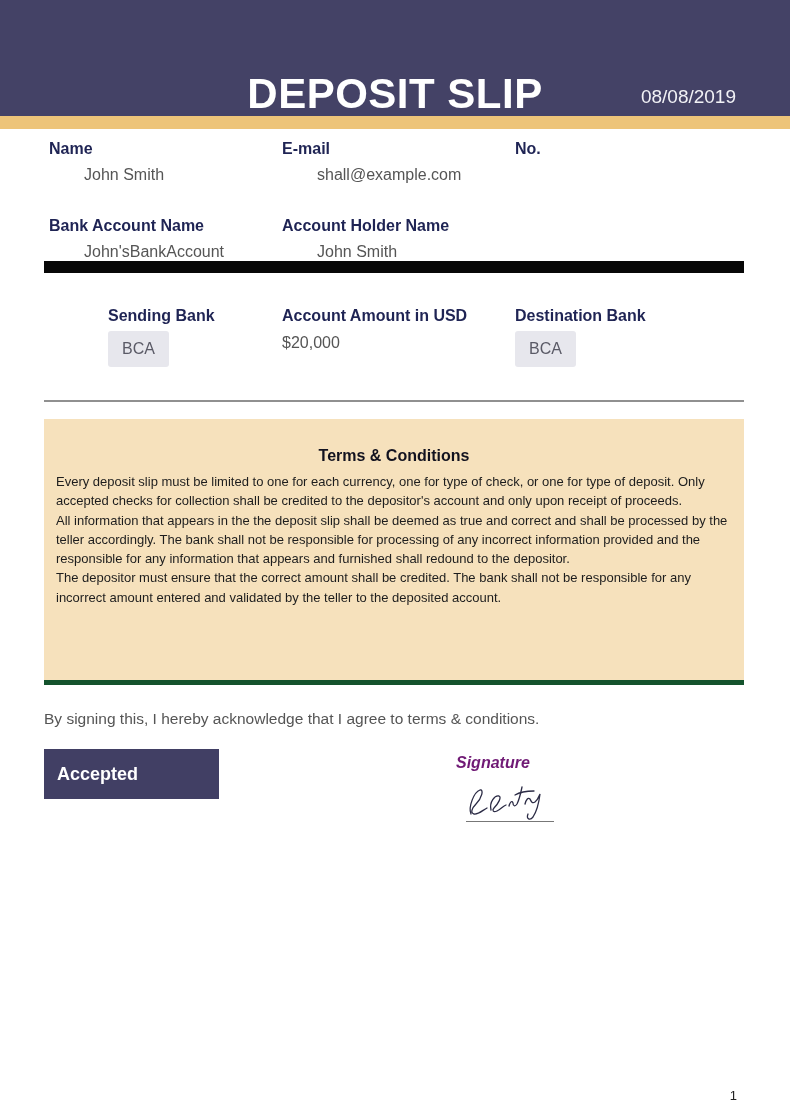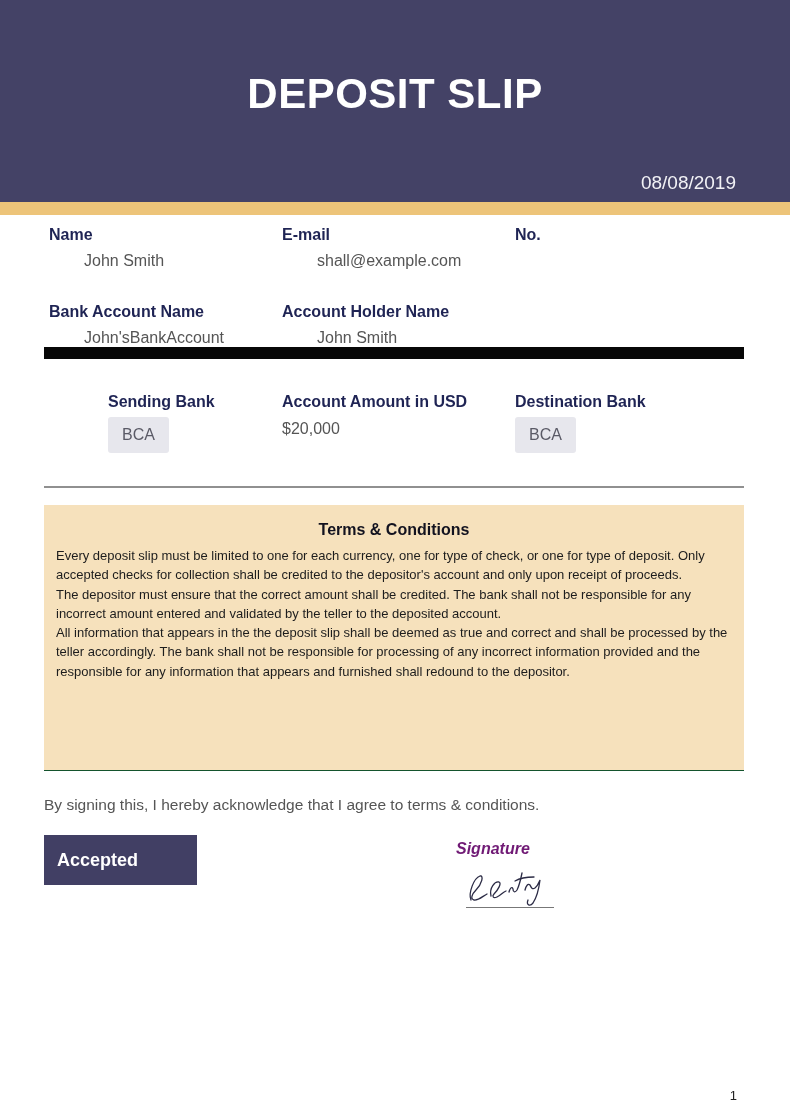--- a/index.html
+++ b/index.html
@@ -6,21 +6,21 @@
   html,body { background:#ffffff; }
   body {
     width:790px; height:1118px;
     font-family:"Liberation Sans", sans-serif;
     position:relative; overflow:hidden;
   }
   .page { width:790px; height:1118px; position:relative; background:#fff; }
 
   
   .doc-header {
-    background:#444266; height:202px; width:100%;
+    background:#444266; height:116px; width:100%;
     position:relative;
   }
   .doc-title {
     color:#ffffff; font-size:42px; font-weight:700; letter-spacing:0.5px;
     text-align:center; padding-top:70px;
   }
   .doc-date {
     position:absolute; right:54px; bottom:8px;
     color:#f2f2f6; font-size:19px;
   }
@@ -57,35 +57,35 @@
     background:#e7e7ed; color:#5a5a66;
     font-size:16px; padding:9px 14px; border-radius:3px;
   }
   .amount { font-size:16px; color:#555555; margin-top:9px; }
 
   .divider { margin-top:33px; height:2px; background:#909090; }
 
   
   .terms-box {
     margin-top:17px; background:#f6e1bc; height:266px;
-    padding:16px 12px; border-bottom:1px solid #14532d;
+    padding:28px 12px; border-bottom:5px solid #14532d;
   }
   .terms-title {
     text-align:center; font-size:16px; font-weight:700; color:#12121f;
     margin-bottom:7px;
   }
   .terms-box p { font-size:13px; line-height:19.3px; color:#1d1d1d; }
 
   .ack-text { margin-top:25px; font-size:15.5px; color:#555555; }
 
   
   .footer-row { position:relative; margin-top:21px; height:130px; }
   .accepted-btn {
     position:absolute; left:0; top:0;
-    width:153px; height:50px;
+    width:175px; height:50px;
     background:#413f64; color:#ffffff;
     font-family:"Liberation Sans", sans-serif;
     font-size:18px; font-weight:700;
     text-align:left; padding-left:13px;
     border:none; cursor:pointer;
   }
   .sig-block { position:absolute; left:412px; top:5px; }
   .sig-label { font-size:16px; font-weight:700; color:#701a75;font-style:italic; }
   .sig-image { margin:9px 0 0 8px; display:block; }
   .sig-line { width:88px; border-bottom:1px solid #777777; margin-left:10px; margin-top:-2px; }
@@ -150,22 +150,22 @@
           <span class="chip">BCA</span>
         </div>
       </div>
     </section>
 
     <div class="divider"></div>
 
     <section class="terms-box">
       <h3 class="terms-title">Terms &amp; Conditions</h3>
       <p>Every deposit slip must be limited to one for each currency, one for type of check, or one for type of deposit. Only accepted checks for collection shall be credited to the depositor's account and only upon receipt of proceeds.</p>
+      <p>All information that appears in the the deposit slip shall be deemed as true and correct and shall be processed by the teller accordingly. The bank shall not be responsible for processing of any incorrect information provided and the responsible for any information that appears and furnished shall redound to the depositor.</p>
       <p>The depositor must ensure that the correct amount shall be credited. The bank shall not be responsible for any incorrect amount entered and validated by the teller to the deposited account.</p>
-      <p>All information that appears in the the deposit slip shall be deemed as true and correct and shall be processed by the teller accordingly. The bank shall not be responsible for processing of any incorrect information provided and the responsible for any information that appears and furnished shall redound to the depositor.</p>
     </section>
 
     <p class="ack-text">By signing this, I hereby acknowledge that I agree to terms &amp; conditions.</p>
 
     <div class="footer-row">
       <button class="accepted-btn">Accepted</button>
       <div class="sig-block">
         <div class="sig-label">Signature</div>
         <svg class="sig-image" width="92" height="42" viewBox="0 0 92 42" fill="none">
           <path d="M7 33 C4 26, 10 11, 16 9 C20 8, 18 17, 12 23 C8 27, 6 32, 10 33 C14 34, 19 29, 23 27" stroke="#2b2b45" stroke-width="1.3" fill="none" stroke-linecap="round"></path>

